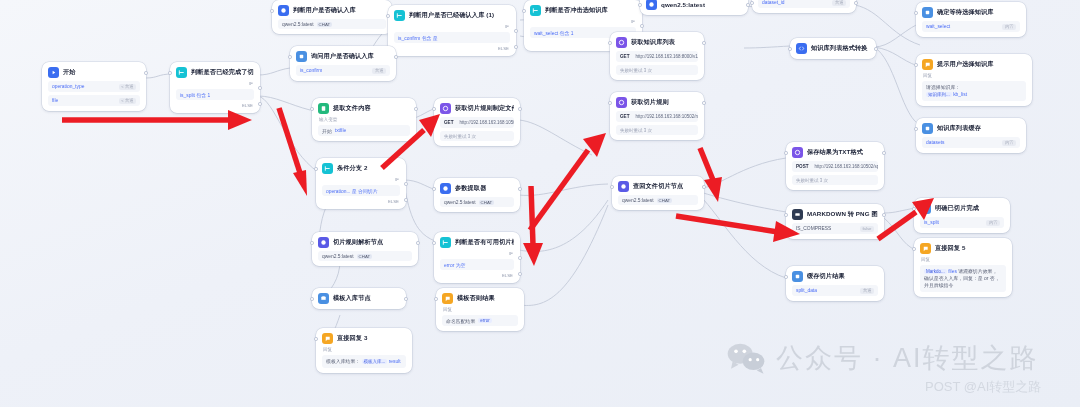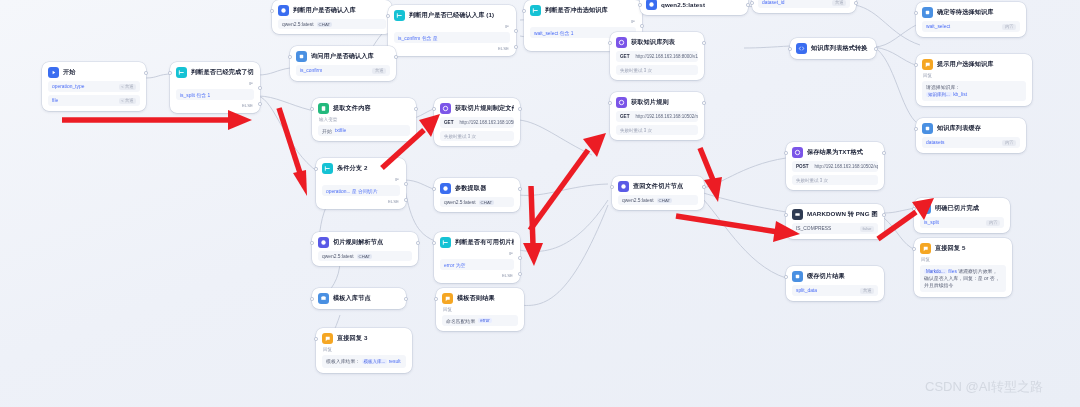--- a/index.html
+++ b/index.html
@@ -681,15 +681,30 @@
       <line class="ann-arrow" x1="676" y1="216" x2="778" y2="232"></line>
       <path class="ann-head" d="M776,221 L800,234 L773,242 Z"></path>
     </g>
 
     <g>
       <line class="ann-arrow" x1="878" y1="239" x2="916" y2="212"></line>
       <path class="ann-head" d="M912,202 L934,198 L924,220 Z"></path>
     </g>
   </svg>
 
-  <div id="wm-sub">CSDN @AI转型之路</div>
+  <div id="watermark">
+    <span id="wm-icon">
+      <svg viewBox="0 0 48 40">
+        <ellipse cx="17" cy="15" rx="15" ry="12" fill="#cfd4dd"></ellipse>
+        <path d="M8 24 L6 33 L15 28 Z" fill="#cfd4dd"></path>
+        <circle cx="12" cy="12" r="2.2" fill="#ffffff"></circle>
+        <circle cx="22" cy="12" r="2.2" fill="#ffffff"></circle>
+        <ellipse cx="33" cy="24" rx="13" ry="10.5" fill="#c8ced8"></ellipse>
+        <path d="M42 32 L45 39 L37 35 Z" fill="#c8ced8"></path>
+        <circle cx="29" cy="22" r="1.9" fill="#ffffff"></circle>
+        <circle cx="38" cy="22" r="1.9" fill="#ffffff"></circle>
+      </svg>
+    </span>
+    <span id="wm-text">公众号 · AI转型之路</span>
+  </div>
+  <div id="wm-sub">POST @AI转型之路</div>
 
 </div>
 
 </body></html>

